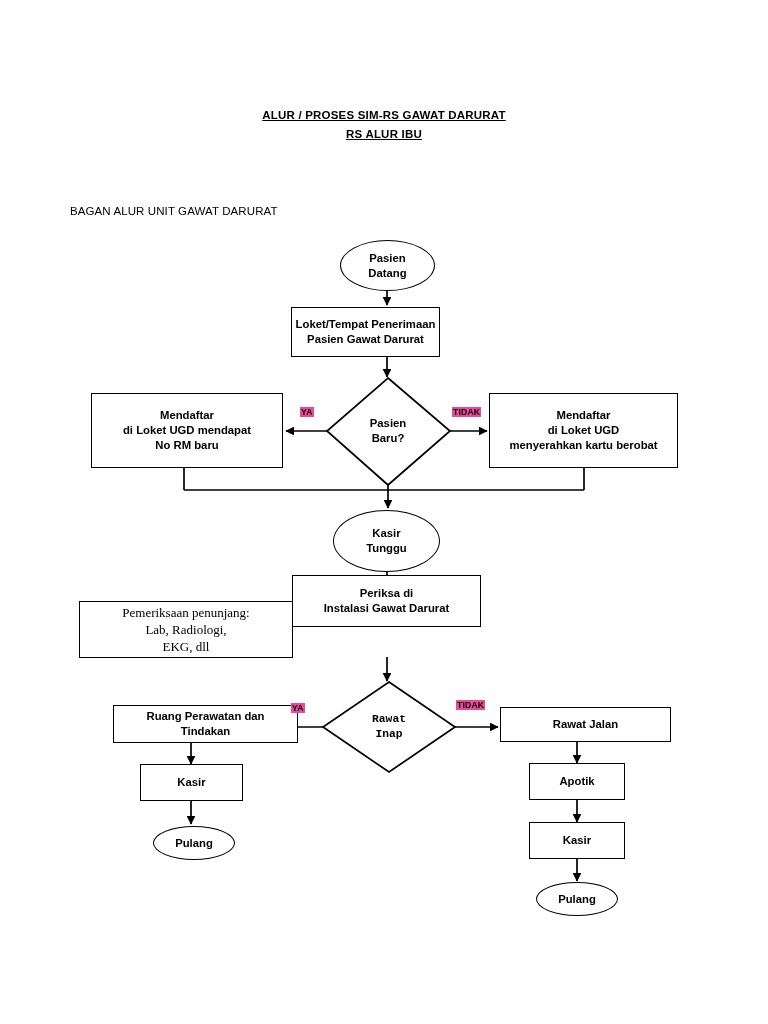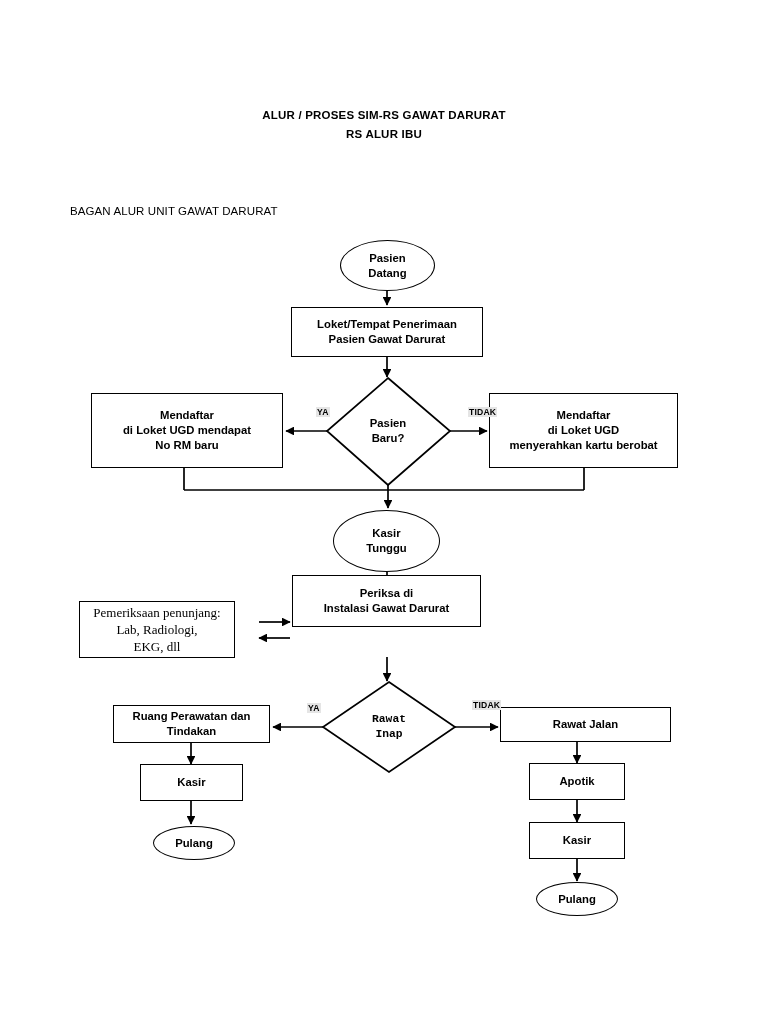--- a/index.html
+++ b/index.html
@@ -40,20 +40,21 @@
     position: absolute;
     left: 0;
     top: 106px;
     width: 768px;
     text-align: center;
     font-size: 11.5px;
     font-weight: bold;
     letter-spacing: 0.2px;
     line-height: 19px;
     z-index: 3;
+    text-decoration: underline;
   }
   .doc-title .line2 { display: block; }
 
   .section-label {
     position: absolute;
     left: 70px;
     top: 205px;
     font-size: 11.5px;
     font-weight: normal;
     letter-spacing: 0.1px;
@@ -116,23 +117,22 @@
   }
   .serif-box > span { line-height: 17px; }
 
   
   .edge-label {
     position: absolute;
     font-size: 8.6px;
     font-weight: bold;
     letter-spacing: 0.2px;
     z-index: 3;
-    background: #e5e5e5;
+    background: #ec4899;
     padding: 0 1px;
-    margin-left: 16px;
   }
 </style>
 </head>
 <body>
 
 <div id="canvas">
 
   <svg id="wires" viewBox="0 0 768 1024" width="768" height="1024" aria-hidden="true">
     <defs>
       <marker id="arrow" viewBox="0 0 10 10" refX="9.2" refY="5" markerWidth="5.2" markerHeight="5.2" orient="auto-start-reverse">
@@ -187,21 +187,21 @@
     <span class="line2">RS ALUR IBU</span>
   </div>
 
   <div class="section-label">BAGAN ALUR UNIT GAWAT DARURAT</div>
 
   <div class="node oval" style="left:340px; top:240px; width:95px; height:51px;">
     <span>Pasien
 Datang</span>
   </div>
 
-  <div class="node box" style="left:291px; top:307px; width:192px; height:50px;">
+  <div class="node box" style="left:291px; top:307px; width:149px; height:50px;">
     <span>Loket/Tempat Penerimaan
 Pasien Gawat Darurat</span>
   </div>
 
   <div class="diamond-label" style="left:336px; top:404px; width:104px; height:54px;">
     <span>Pasien
 Baru?</span>
   </div>
 
   <div class="node box" style="left:91px; top:393px; width:192px; height:75px;">
@@ -214,37 +214,37 @@
     <span>Mendaftar
 di Loket UGD
 menyerahkan  kartu berobat</span>
   </div>
 
   <div class="node oval" style="left:333px; top:510px; width:107px; height:62px;">
     <span>Kasir
 Tunggu</span>
   </div>
 
-  <div class="node box serif-box" style="left:79px; top:601px; width:156px; height:57px;">
+  <div class="node box serif-box" style="left:79px; top:601px; width:214px; height:57px;">
     <span>Pemeriksaan penunjang:
 Lab, Radiologi,
 EKG, dll</span>
   </div>
 
   <div class="node box" style="left:292px; top:575px; width:189px; height:52px;">
     <span>Periksa di
 Instalasi Gawat Darurat</span>
   </div>
 
   <div class="diamond-label" style="left:337px; top:700px; width:104px; height:54px;font-family:Liberation Mono, monospace;">
     <span>Rawat
 Inap</span>
   </div>
 
-  <div class="node box" style="left:113px; top:705px; width:157px; height:38px;justify-content:center;">
+  <div class="node box" style="left:113px; top:705px; width:185px; height:38px;justify-content:center;">
     <span>Ruang Perawatan dan
 Tindakan</span>
   </div>
 
   <div class="node box" style="left:500px; top:707px; width:171px; height:35px;justify-content:center;">
     <span>Rawat Jalan</span>
   </div>
 
   <div class="node box" style="left:140px; top:764px; width:103px; height:37px;">
     <span>Kasir</span>

